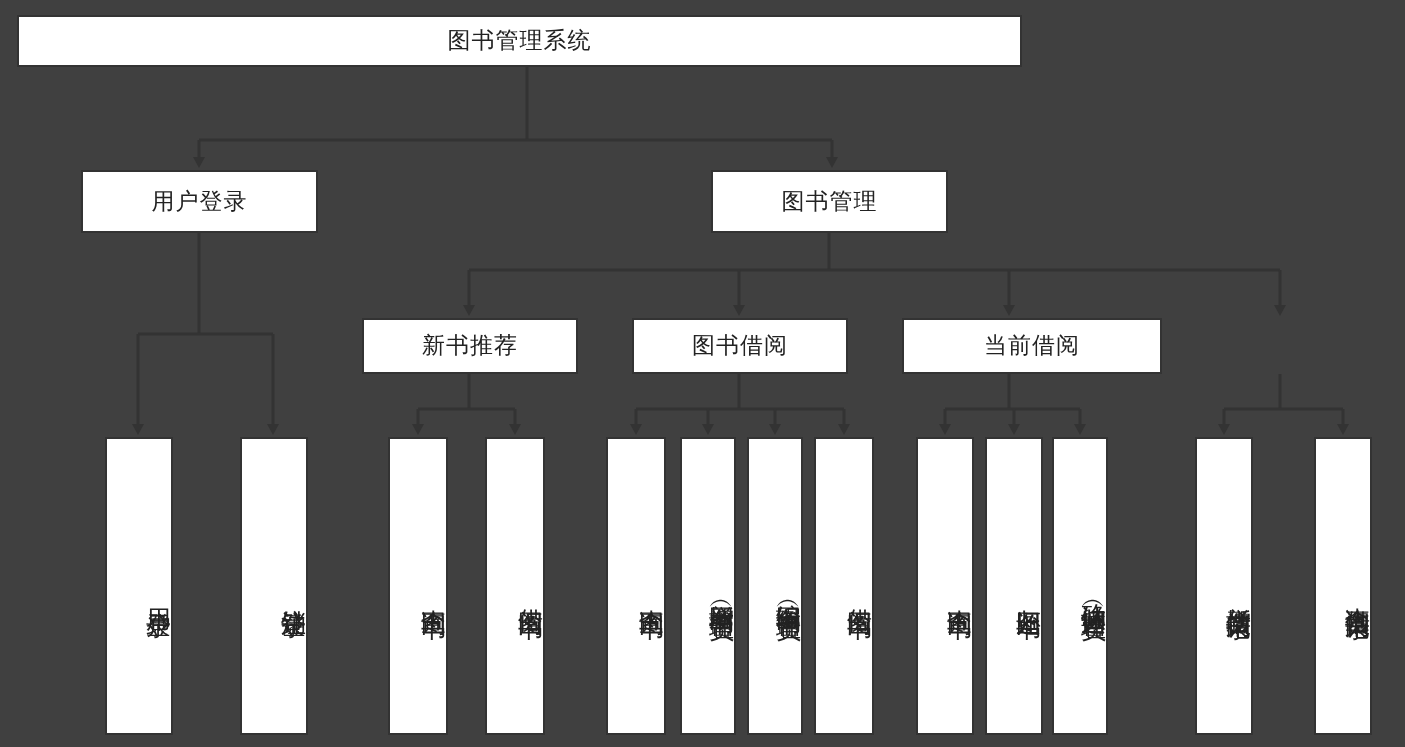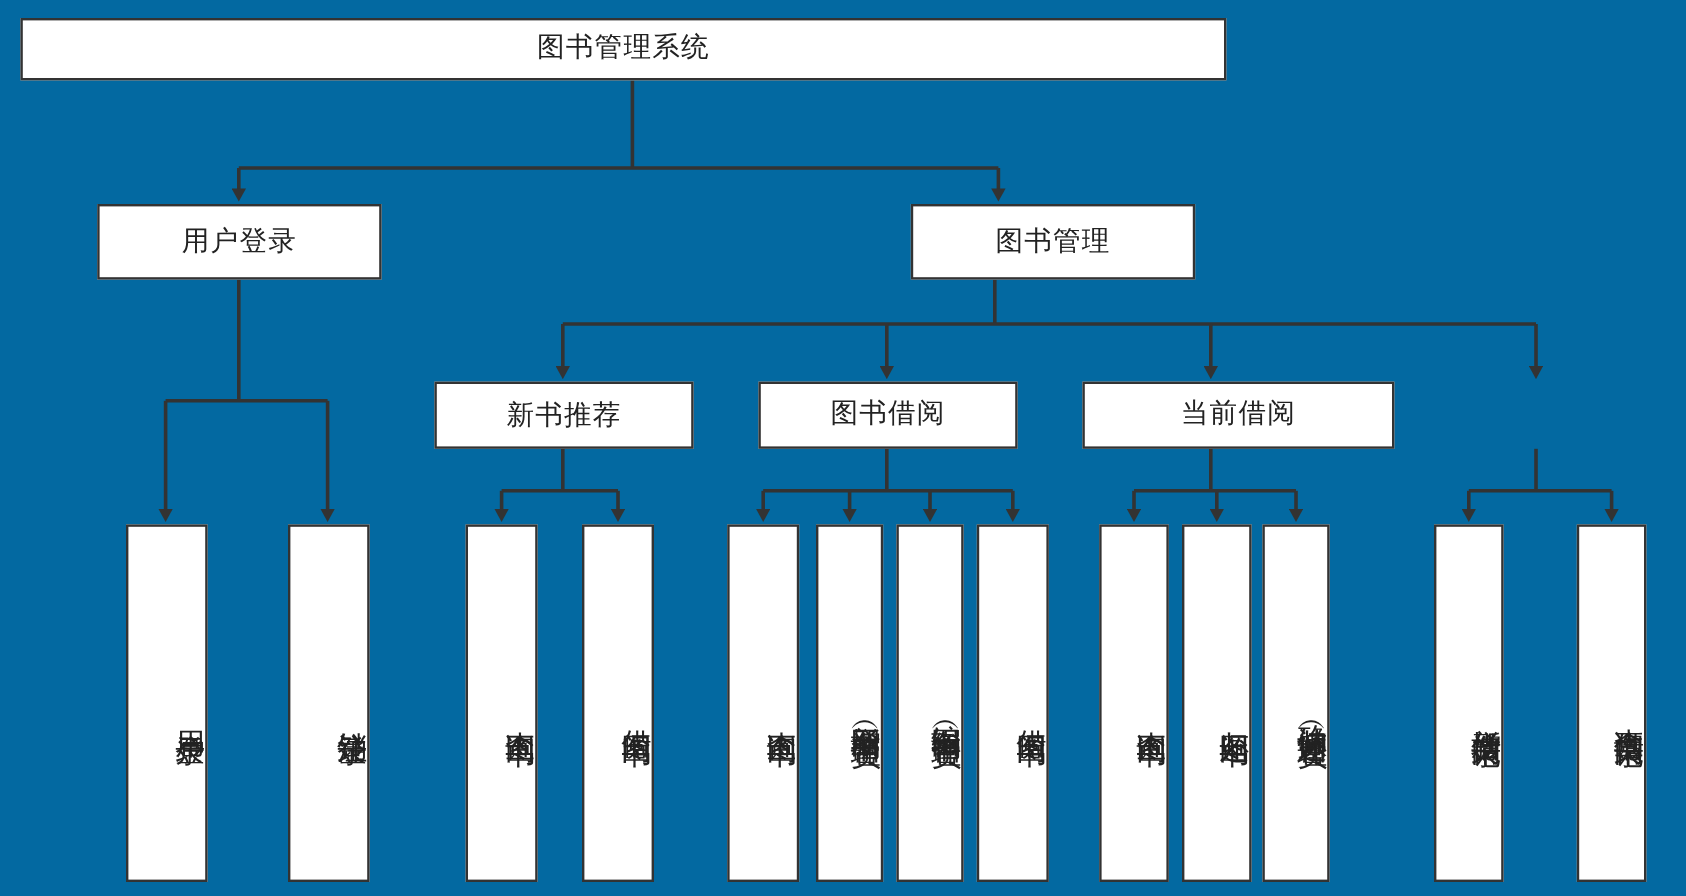--- a/index.html
+++ b/index.html
@@ -4,21 +4,21 @@
 <style>
   html, body {
     margin: 0;
     padding: 0;
     background: #ffffff;
   }
   #canvas {
     position: relative;
     width: 1405px;
     height: 747px;
-    background: #0369a1;
+    background: #404040;
     font-family: "DejaVu Sans", "Liberation Sans", sans-serif;
     overflow: hidden;
   }
   #wires {
     position: absolute;
     left: 0;
     top: 0;
     width: 1405px;
     height: 747px;
     pointer-events: none;
@@ -117,25 +117,25 @@
     </g>
   </svg>
 
   <div class="node horiz" style="left: 17px; top: 15px; width: 1005px; height: 52px;">
     <span>图书管理系统</span>
   </div>
 
   <div class="node horiz" style="left: 81px; top: 170px; width: 237px; height: 63px;">
     <span>用户登录</span>
   </div>
-  <div class="node horiz" style="left: 711px; top: 170px; width: 237px; height: 63px; margin-left: 48px;">
+  <div class="node horiz" style="left: 711px; top: 170px; width: 237px; height: 63px;">
     <span>图书管理</span>
   </div>
 
-  <div class="node horiz" style="left: 362px; top: 318px; width: 216px; height: 56px; font-family: Liberation Serif, serif;">
+  <div class="node horiz" style="left: 362px; top: 318px; width: 216px; height: 56px;">
     <span>新书推荐</span>
   </div>
   <div class="node horiz" style="left: 632px; top: 318px; width: 216px; height: 56px;">
     <span>图书借阅</span>
   </div>
   <div class="node horiz" style="left: 902px; top: 318px; width: 260px; height: 56px;">
     <span>当前借阅</span>
   </div>
 
   <div class="node vert" style="left: 105px; top: 437px; width: 68px; height: 298px;">

